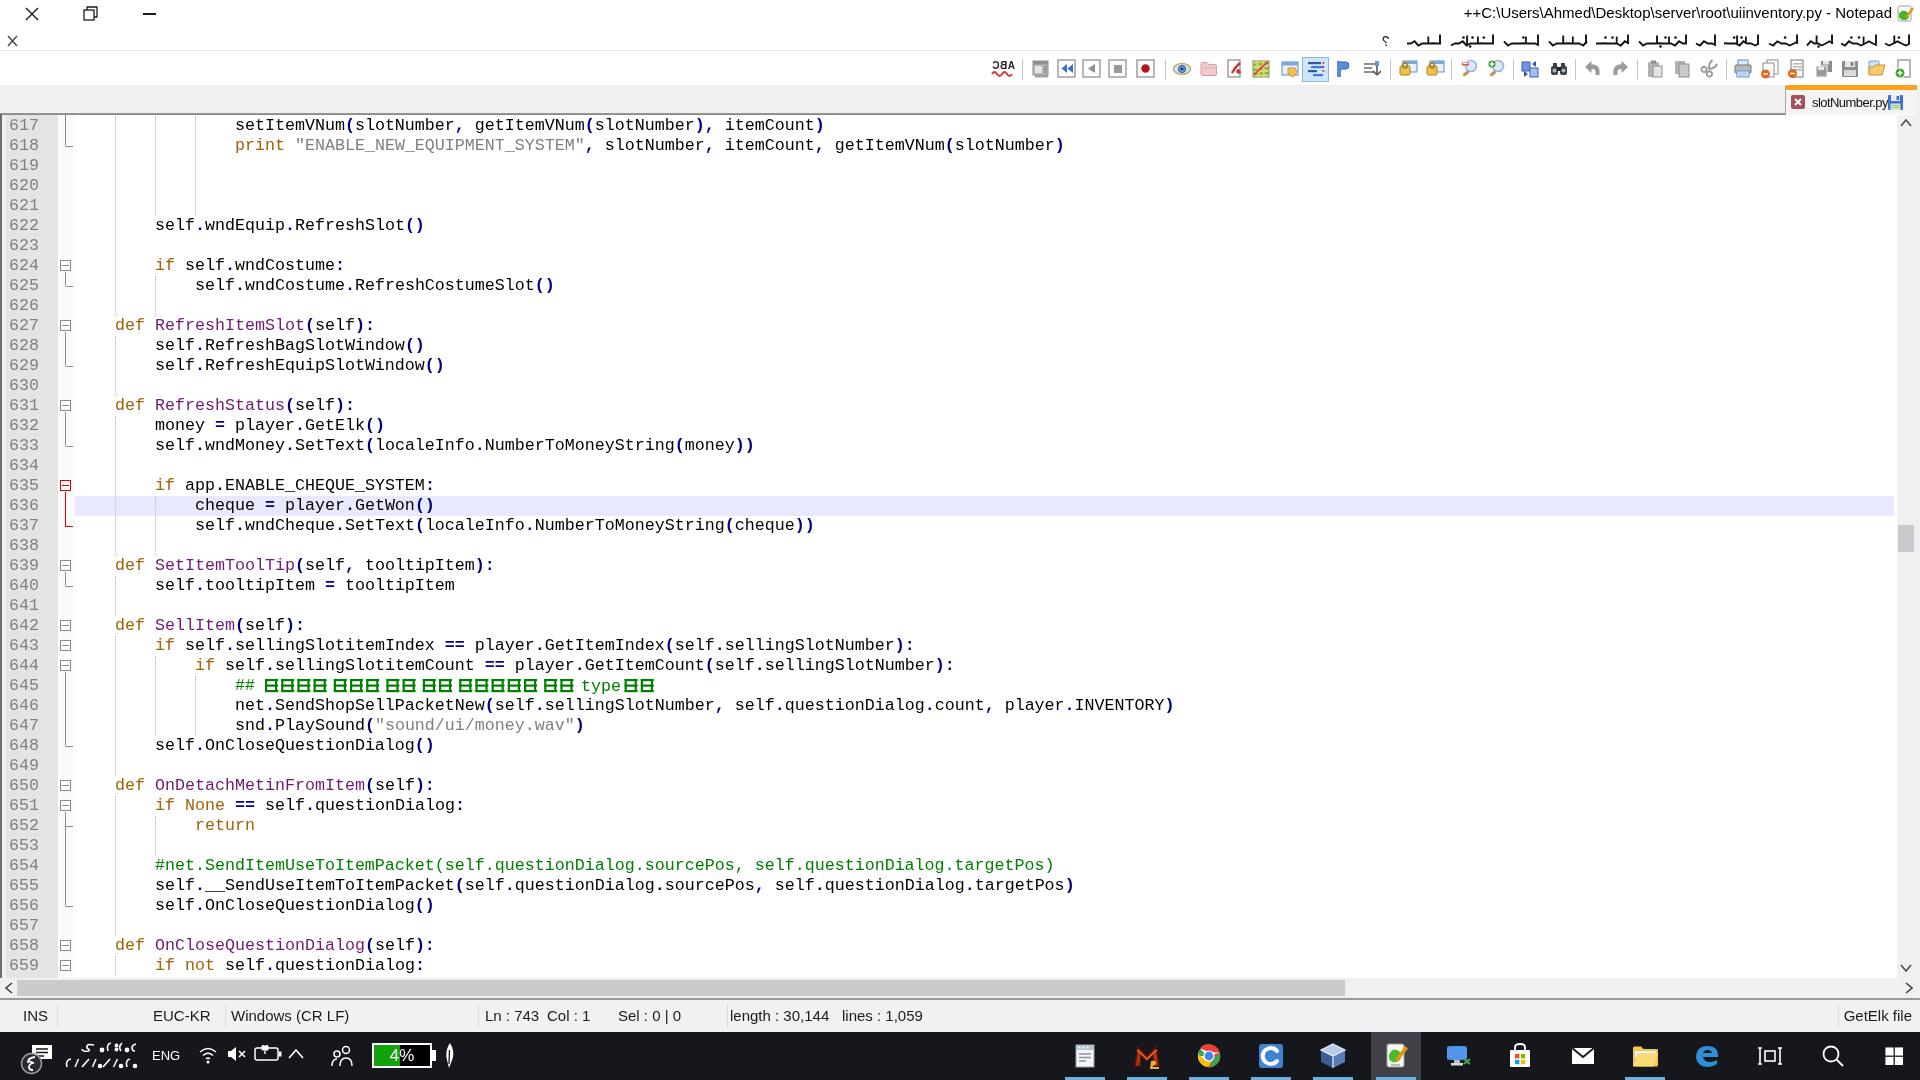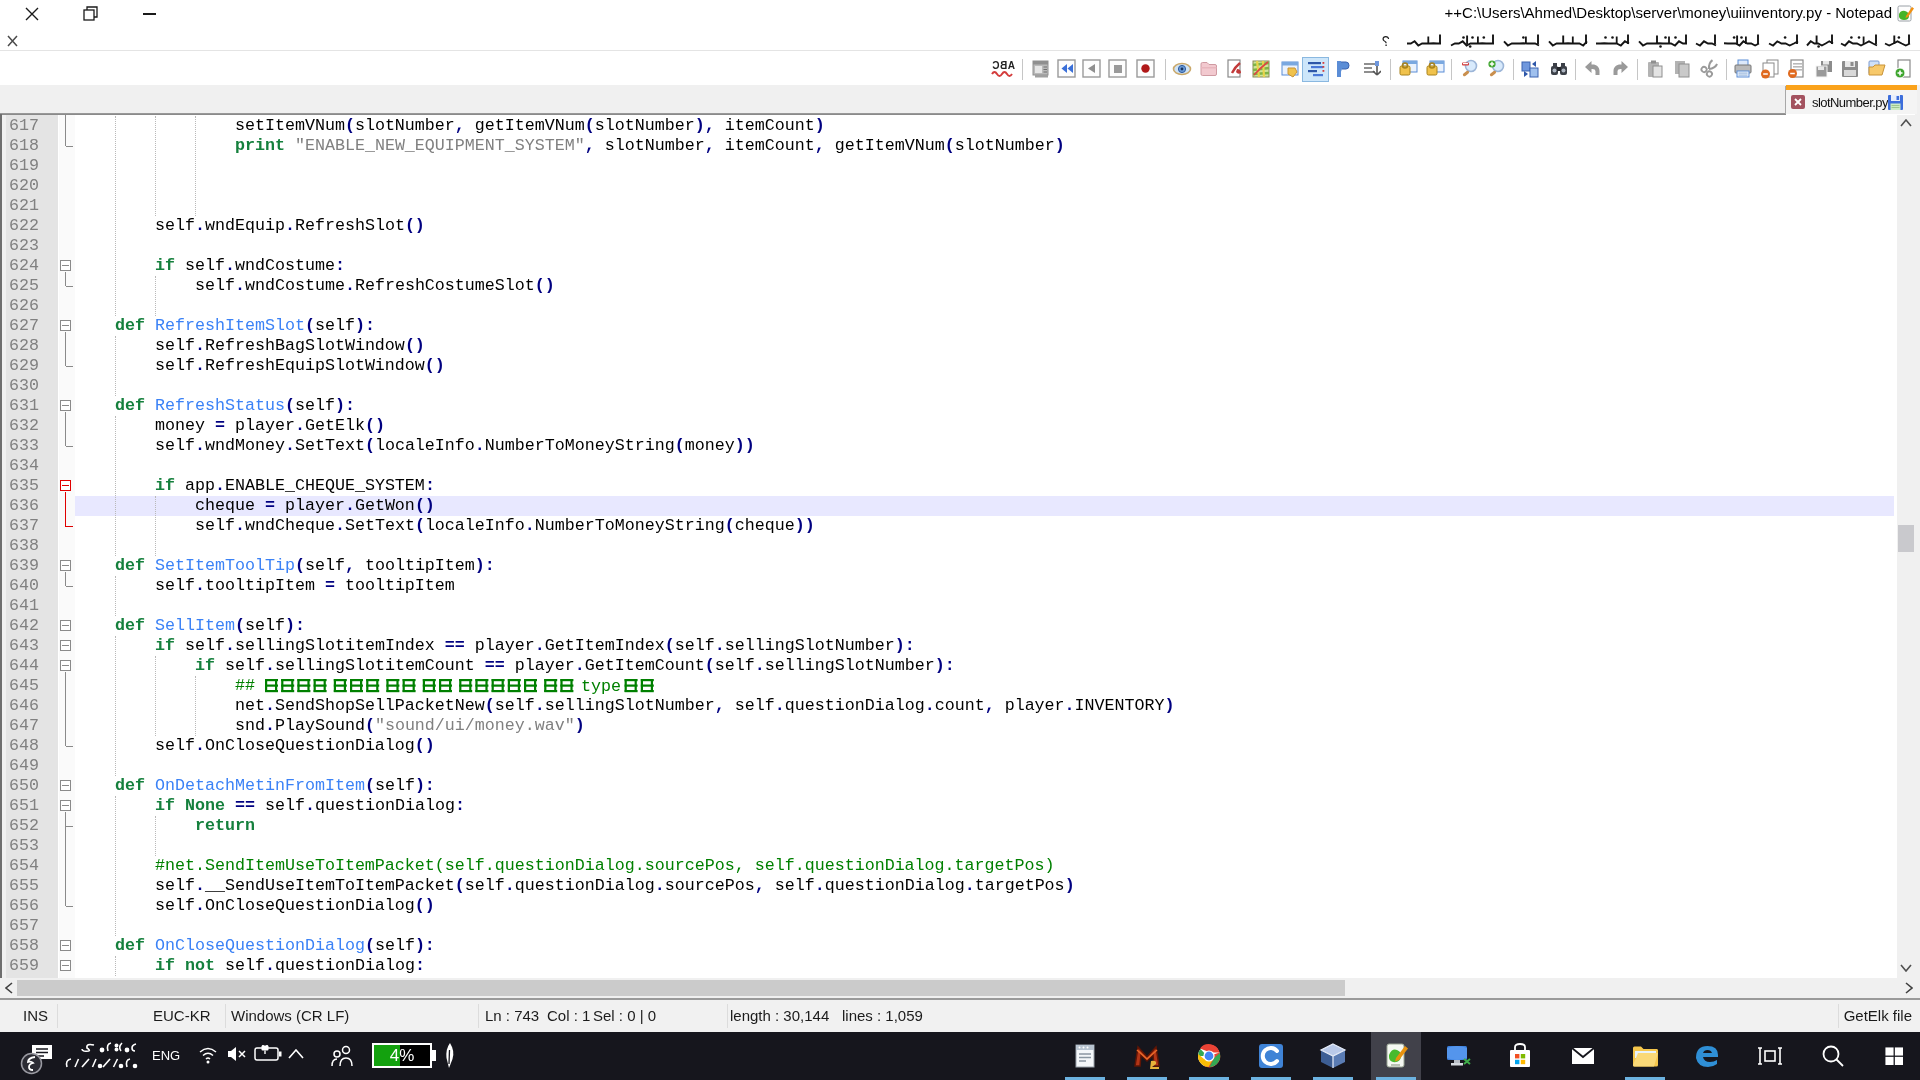--- a/index.html
+++ b/index.html
@@ -1,38 +1,38 @@
 <!DOCTYPE html>
 <html><head><meta charset="utf-8"><style>
 *{margin:0;padding:0;box-sizing:border-box}
 body{width:1920px;height:1080px;position:relative;overflow:hidden;background:#fff;
  font-family:"Liberation Sans",sans-serif}
 .abs{position:absolute}
 .code,.num{font-family:"Liberation Mono",monospace;font-size:16.667px;line-height:20px;white-space:pre}
-.k{color:#15803d;font-weight:bold}
+.k{color:#a16207;font-weight:normal}
 .o{color:#000080;font-weight:bold}
-.f{color:#3b82f6}
+.f{color:#701a75}
 .s{color:#808080}
 .c{color:#008000}
 .L{height:20px}
 .guide{position:absolute;width:1px;border-left:1px dotted #b9b9b9}
 .sep{position:absolute;width:1px;background:#c6c6c6;top:59px;height:21px}
 .st{position:absolute;top:1007px;font-size:15px;color:#1b1b1b}
 </style></head><body>
 
 <div class="abs" style="left:0;top:0;width:1920px;height:28px;background:#fff"></div>
 <svg class="abs" style="left:25px;top:7px" width="14" height="14" viewBox="0 0 14 14">
  <path d="M1 1 L13 13 M13 1 L1 13" stroke="#1a1a1a" stroke-width="1.4"></path>
   </svg>
 <svg class="abs" style="left:83px;top:6px" width="15" height="15" viewBox="0 0 15 15">
  <rect x="1" y="4" width="10" height="10" fill="none" stroke="#1a1a1a" stroke-width="1.3"></rect>
  <path d="M4 4 V1 H14 V11 H11" fill="none" stroke="#1a1a1a" stroke-width="1.3"></path>
   </svg>
 <div class="abs" style="left:143px;top:13px;width:13px;height:2px;background:#1a1a1a"></div>
-<div class="abs" style="left:1000px;top:4px;width:892px;height:20px;font-size:15px;color:#000;text-align:right">++C:\Users\Ahmed\Desktop\server\money\uiinventory.py - Notepad</div>
+<div class="abs" style="left:1000px;top:4px;width:892px;height:20px;font-size:15px;color:#000;text-align:right">++C:\Users\Ahmed\Desktop\server\root\uiinventory.py - Notepad</div>
 <svg class="abs" style="left:1897px;top:5px" width="17" height="17" viewBox="0 0 17 17">
  <rect x="1" y="1" width="13" height="15" rx="1.5" fill="#fdfdfd" stroke="#9aa0a6" stroke-width="1"></rect>
  <path d="M2 9 Q4 5 8 6 Q12 7 12 11 Q12 15 7 15 Q3 15 2 12 Z" fill="#46b428"></path>
  <path d="M9 11 L15 2 L17 3.5 L11 12 L8.5 13 Z" fill="#f29111"></path>
   </svg>
 <div class="abs" style="left:0;top:50px;width:1920px;height:1px;background:#e4e4e4"></div>
 <svg class="abs" style="left:7px;top:35px" width="11" height="12" viewBox="0 0 11 12">
  <path d="M1 1 L10 11 M10 1 L1 11" stroke="#4a4a4a" stroke-width="1.5"></path>
   </svg>
 <svg class="abs" style="left:1884px;top:33px" width="27" height="15" viewBox="0 0 27 15">
@@ -544,21 +544,21 @@
 <div class="abs" style="left:57px;top:1004px;width:1px;height:24px;background:#dcdcdc"></div>
 <div class="abs" style="left:225px;top:1004px;width:1px;height:24px;background:#dcdcdc"></div>
 <div class="abs" style="left:478px;top:1004px;width:1px;height:24px;background:#dcdcdc"></div>
 <div class="abs" style="left:727px;top:1004px;width:1px;height:24px;background:#dcdcdc"></div>
 <div class="abs" style="left:1838px;top:1004px;width:1px;height:24px;background:#dcdcdc"></div>
 <div class="st" style="left:23px">INS</div>
 <div class="st" style="left:153px">EUC-KR</div>
 <div class="st" style="left:231px">Windows (CR LF)</div>
 <div class="st" style="left:485px">Ln : 743</div>
 <div class="st" style="left:547px">Col : 1</div>
-<div class="st" style="left:593px">Sel : 0 | 0</div>
+<div class="st" style="left:618px">Sel : 0 | 0</div>
 <div class="st" style="left:730px">length : 30,144</div>
 <div class="st" style="left:842px">lines : 1,059</div>
 <div class="st" style="left:1760px;width:152px;text-align:right">GetElk file</div>
 <div class="abs" style="left:0;top:1032px;width:1920px;height:48px;background:#16161d"></div>
 <svg class="abs" style="left:28px;top:1043px" width="26" height="24" viewBox="0 0 26 24">
  <path d="M4 2 H24 V16 H12 L8 20 V16 H4 Z" fill="#fff"></path>
  <path d="M8 6 H20 M8 9.5 H20 M8 13 H16" stroke="#16161d" stroke-width="1.6"></path>
   </svg>
 <svg class="abs" style="left:20px;top:1052px" width="23" height="23" viewBox="0 0 23 23">
  <circle cx="11.5" cy="11.5" r="10" fill="#2b2b33" stroke="#9a9aa2" stroke-width="1.5"></circle>

